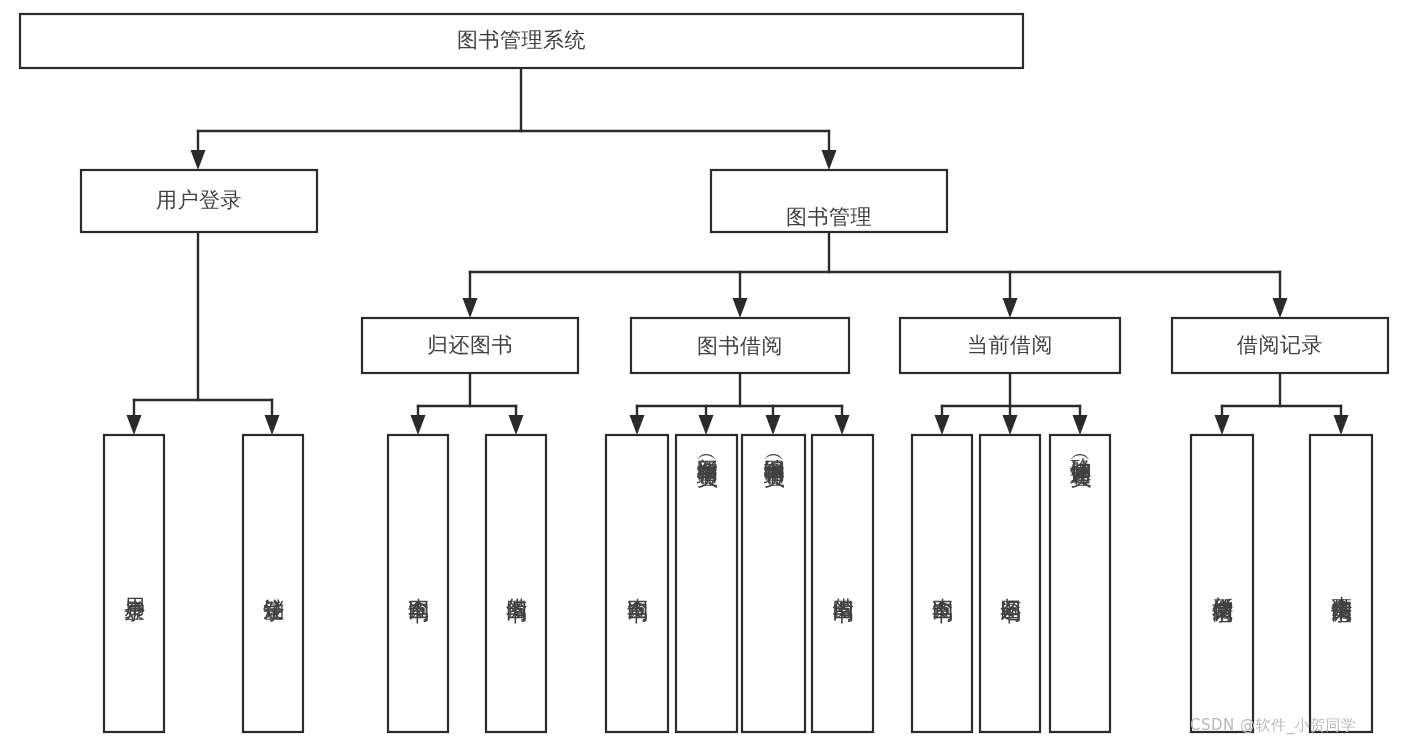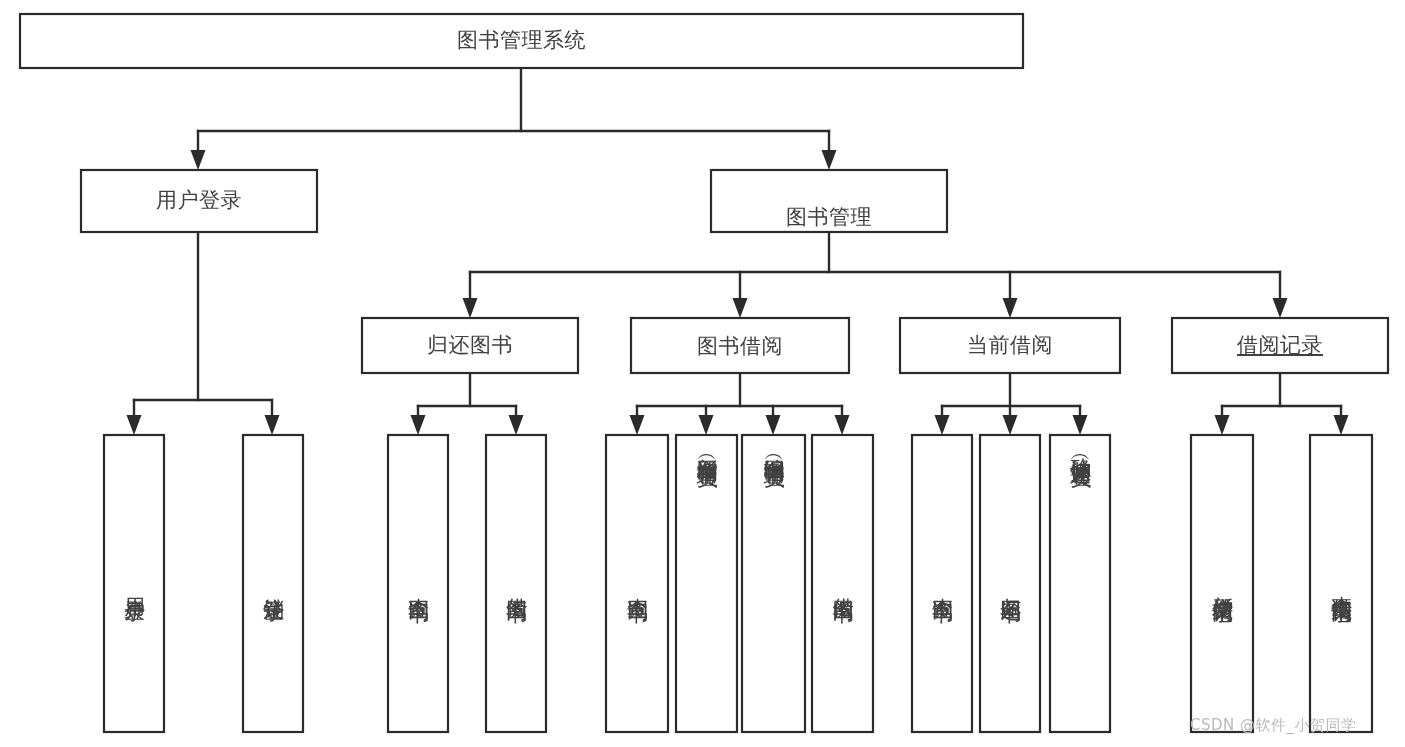--- a/index.html
+++ b/index.html
@@ -155,21 +155,21 @@
         <rect x="1310" y="435" width="62" height="297" class="node-rect"></rect>
       </g>
   </svg>
   <div id="label-layer">
       <div class="node-label horizontal" style="left: 20px; top: 14px; width: 1003px; height: 54px;">图书管理系统</div>
       <div class="node-label horizontal" style="left: 81px; top: 170px; width: 236px; height: 62px;">用户登录</div>
       <div class="node-label horizontal" style="left: 711px; top: 185px; width: 236px; height: 66px;">图书管理</div>
       <div class="node-label horizontal" style="left: 362px; top: 318px; width: 216px; height: 55px;">归还图书</div>
       <div class="node-label horizontal" style="left: 631px; top: 318px; width: 218px; height: 57px;">图书借阅</div>
       <div class="node-label horizontal" style="left: 900px; top: 318px; width: 220px; height: 55px;">当前借阅</div>
-      <div class="node-label horizontal" style="left: 1172px; top: 318px; width: 216px; height: 55px; text-decoration: underline;">借阅记录</div>
+      <div class="node-label horizontal" style="left: 1172px; top: 318px; width: 216px; height: 55px;">借阅记录</div>
       <div class="node-label vertical centered" style="left: 104px; top: 435px; width: 60px; height: 297px;">用户登录</div>
       <div class="node-label vertical centered" style="left: 243px; top: 435px; width: 60px; height: 297px;">注销登录</div>
       <div class="node-label vertical centered" style="left: 388px; top: 435px; width: 60px; height: 297px;">查询图书</div>
       <div class="node-label vertical centered" style="left: 486px; top: 435px; width: 60px; height: 297px;">借阅图书</div>
       <div class="node-label vertical centered" style="left: 606px; top: 435px; width: 62px; height: 297px;">查询图书</div>
       <div class="node-label vertical" style="left: 676px; top: 435px; width: 61px; height: 297px;">新增图书（管理员）</div>
       <div class="node-label vertical" style="left: 742px; top: 435px; width: 63px; height: 297px;">编辑图书（管理员）</div>
       <div class="node-label vertical centered" style="left: 812px; top: 435px; width: 61px; height: 297px;">借阅图书</div>
       <div class="node-label vertical centered" style="left: 912px; top: 435px; width: 60px; height: 297px;">查询图书</div>
       <div class="node-label vertical centered" style="left: 980px; top: 435px; width: 60px; height: 297px;">归还图书</div>

